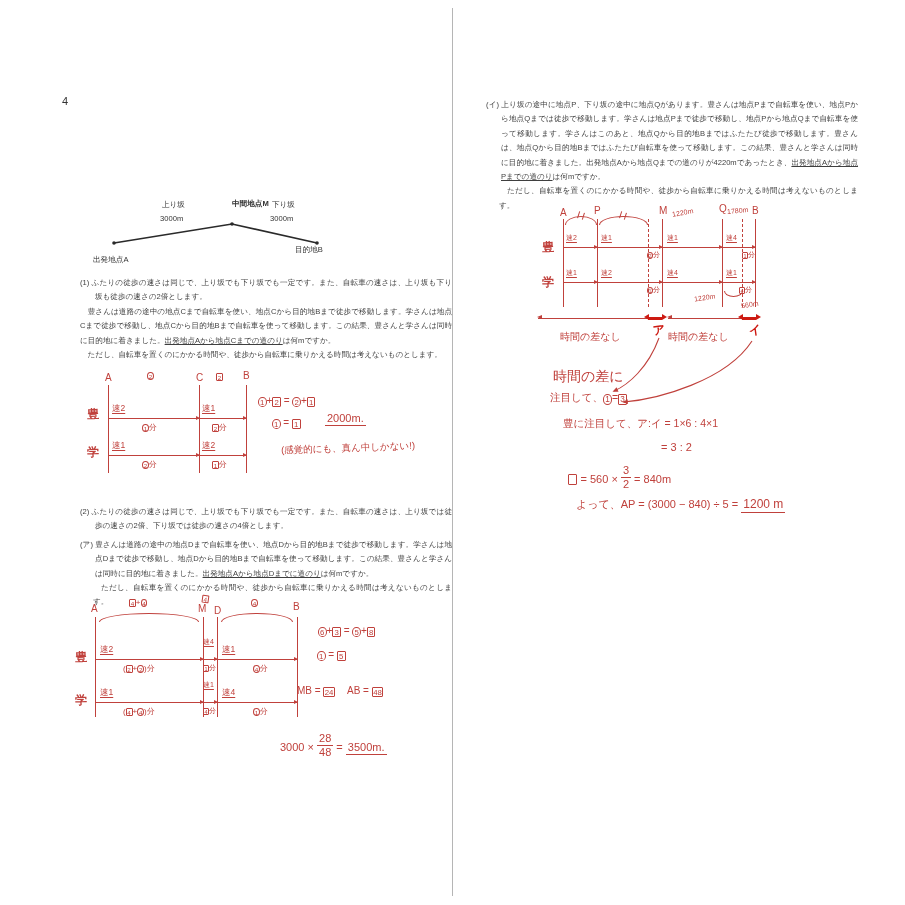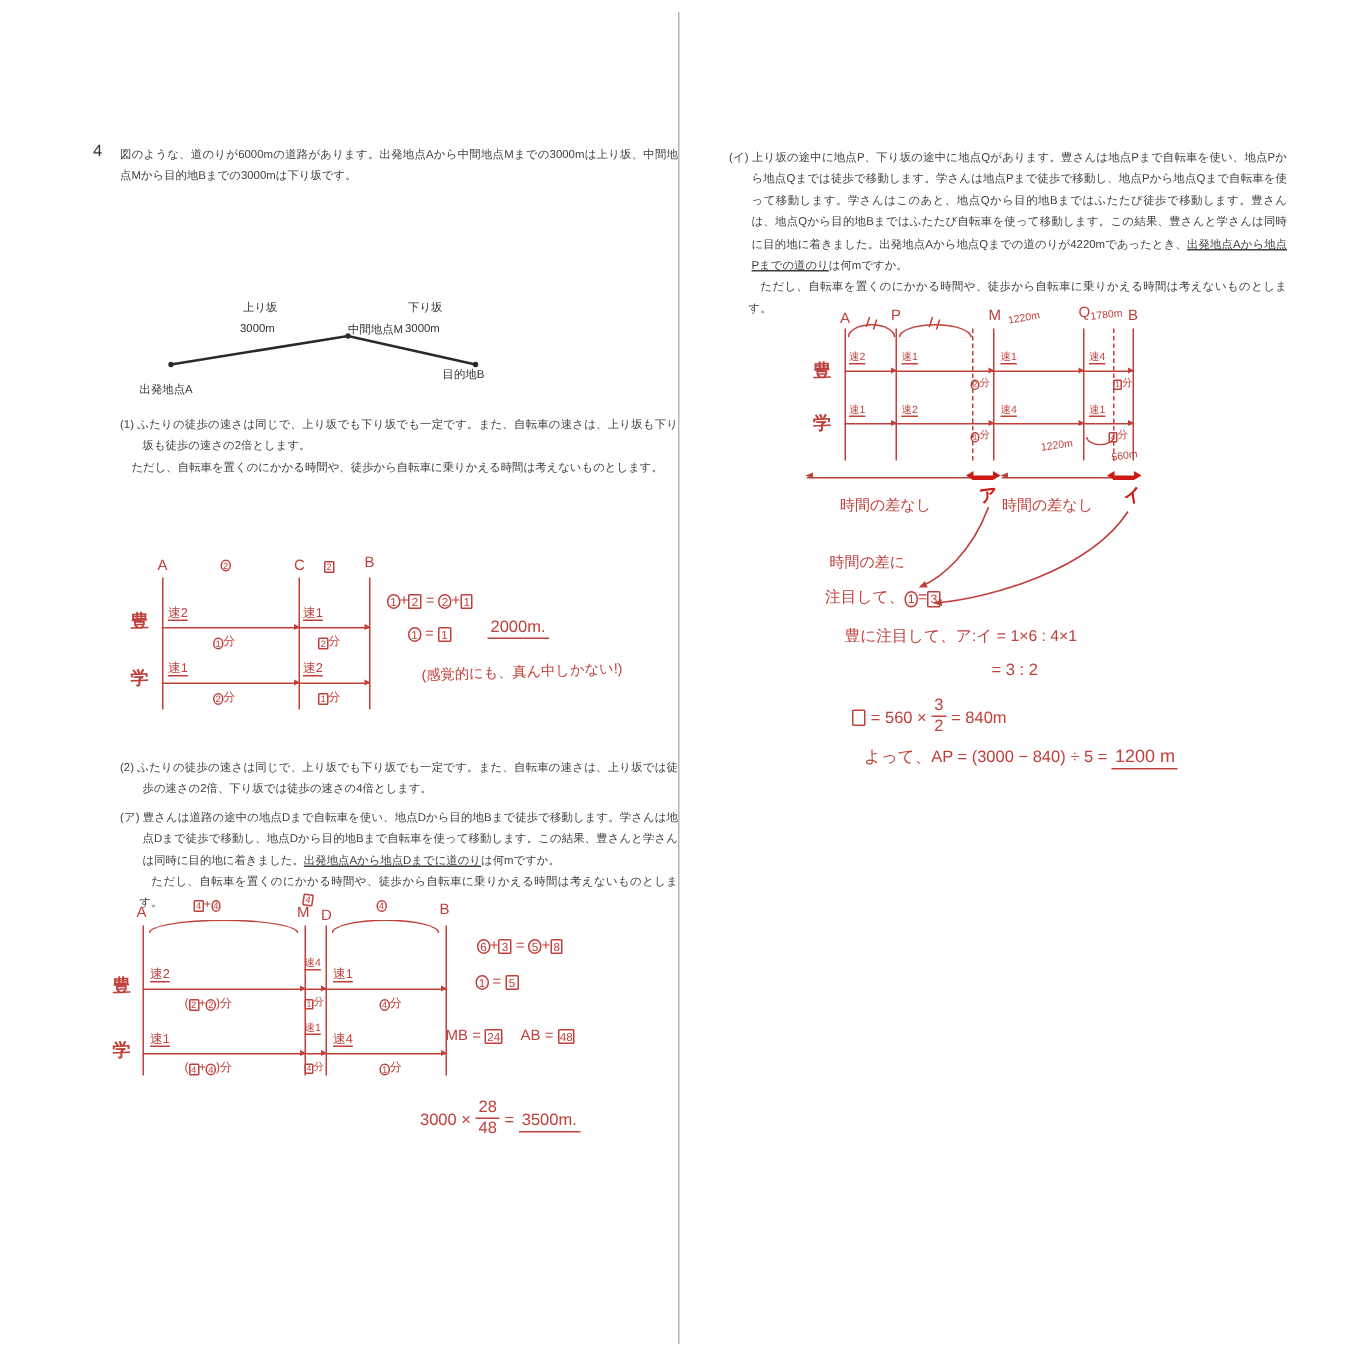--- a/index.html
+++ b/index.html
@@ -55,41 +55,41 @@
 </head>
 <body>
 
 <div id="canvas" class="abs" style="inset:0;">
   <div class="abs divider"></div>
 
   <div id="pageL" class="page">
     <div class="abs" style="left:2px;top:0;font-size:11px;color:#333;">4</div>
 
     <div class="abs" style="left:20px;top:1px;width:372px;">
-      <div class="pt">図のような、道のりが6000mの道路があります。出発地点Aから中間地点Mまでの3000mは上り坂、中間地点Mから目的地Bまでの3000mは下り坂です。</div>
     </div>
 
     <div class="abs" style="left:0;top:100px;width:300px;height:60px;">
       <svg class="abs" style="left:40px;top:3px;" width="230" height="55" viewBox="0 0 230 55">
         <polyline points="14,45 132,26 217,45" fill="none" stroke="#2a2a2a" stroke-width="1.7"></polyline>
         <circle cx="14" cy="45" r="1.8" fill="#2a2a2a"></circle>
         <circle cx="132" cy="26" r="1.8" fill="#2a2a2a"></circle>
         <circle cx="217" cy="45" r="1.8" fill="#2a2a2a"></circle>
       </svg>
       <span class="abs mtlab" style="left:102px;top:5px;">上り坂</span>
       <span class="abs mtlab" style="left:100px;top:19px;">3000m</span>
-      <span class="abs mtlab" style="left:172px;top:20px;">中間地点M</span>
+      <span class="abs mtlab" style="left:172px;top:4px;font-weight:bold;">中間地点M</span>
       <span class="abs mtlab" style="left:212px;top:5px;">下り坂</span>
       <span class="abs mtlab" style="left:210px;top:19px;">3000m</span>
       <span class="abs mtlab" style="left:33px;top:60px;">出発地点A</span>
       <span class="abs mtlab" style="left:235px;top:50px;">目的地B</span>
     </div>
 
     <div class="abs" style="left:20px;top:181px;width:372px;">
       <div class="pt hang">(1) ふたりの徒歩の速さは同じで、上り坂でも下り坂でも一定です。また、自転車の速さは、上り坂も下り坂も徒歩の速さの2倍とします。</div>
+      <div class="pt"><span>　豊さんは道路の途中の地点Cまで自転車を使い、地点Cから目的地Bまで徒歩で移動します。学さんは地点Cまで徒歩で移動し、地点Cから目的地Bまで自転車を使って移動します。この結果、豊さんと学さんは同時に目的地に着きました。</span><span class="u">出発地点Aから地点Cまでの道のり</span><span>は何mですか。</span></div>
       <div class="pt">　ただし、自転車を置くのにかかる時間や、徒歩から自転車に乗りかえる時間は考えないものとします。</div>
     </div>
 
     <div class="abs hw" style="left:25px;top:275px;width:365px;height:135px;">
       <span class="abs hwE" style="left:20px;top:2px;">A</span>
       <span class="abs hwE" style="left:111px;top:2px;">C</span>
       <span class="abs hwE" style="left:158px;top:0;">B</span>
       <span class="abs hwT" style="left:62px;top:1px;"><span class="cn">2</span></span>
       <span class="abs hwT" style="left:131px;top:2px;"><span class="bn">2</span></span>
 
@@ -244,21 +244,21 @@
       <defs>
         <marker id="ah" markerWidth="6" markerHeight="6" refX="4" refY="3" orient="auto">
           <path d="M5.5,3 L0.5,0.8 L0.5,5.2 Z" fill="#c0413c"></path>
         </marker>
       </defs>
       <path d="M131,5 C120,35 100,52 86,58" fill="none" stroke="#c0413c" stroke-width="1.1" marker-end="url(#ah)"></path>
       <path d="M224,8 C198,48 130,66 96,69" fill="none" stroke="#c0413c" stroke-width="1.1" marker-end="url(#ah)"></path>
     </svg>
 
     <div class="hw">
-      <span class="abs" style="left:85px;top:273px;font-size:10px;">時間の差に</span>
+      <span class="abs" style="left:85px;top:273px;font-size:14px;">時間の差に</span>
       <span class="abs" style="left:82px;top:296px;font-size:10.5px;">注目して、<span class="cn">1</span>=<span class="bn">3</span></span>
       <span class="abs" style="left:95px;top:322px;font-size:10.5px;">豊に注目して、ア:イ = 1×6 : 4×1</span>
       <span class="abs" style="left:193px;top:346px;font-size:11px;">=  3  :  2</span>
       <span class="abs hwL" style="left:100px;top:370px;"><span><span class="bn bne"></span> = 560 ×</span> <span class="fr"><span class="fn">3</span><span class="fd">2</span></span> <span>= 840m</span></span>
       <span class="abs hwL" style="left:108px;top:402px;"><span>よって、AP = (3000 − 840) ÷ 5 =</span> <span class="au" style="font-size:12px;">1200 m</span></span>
     </div>
   </div>
 </div>
 
 </body></html>

